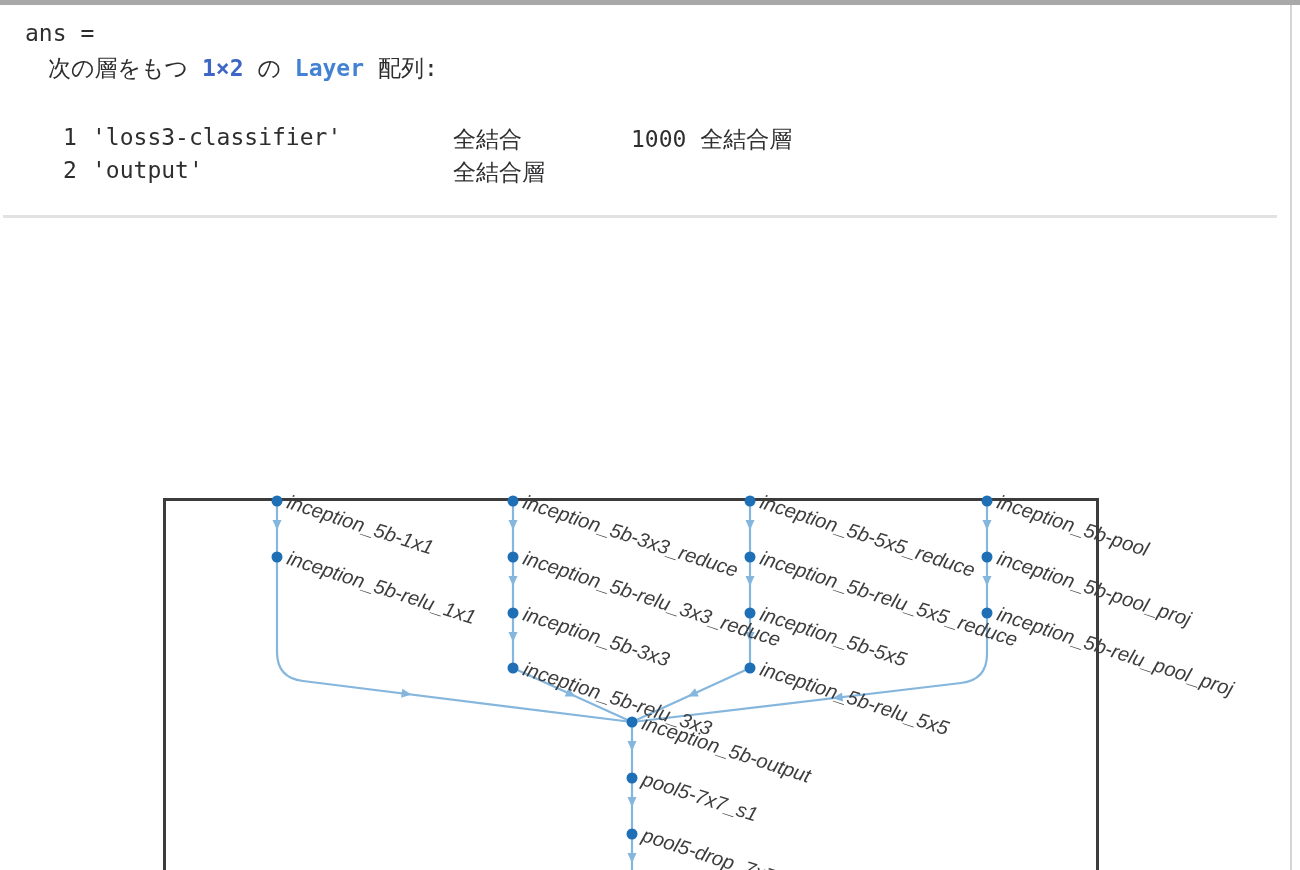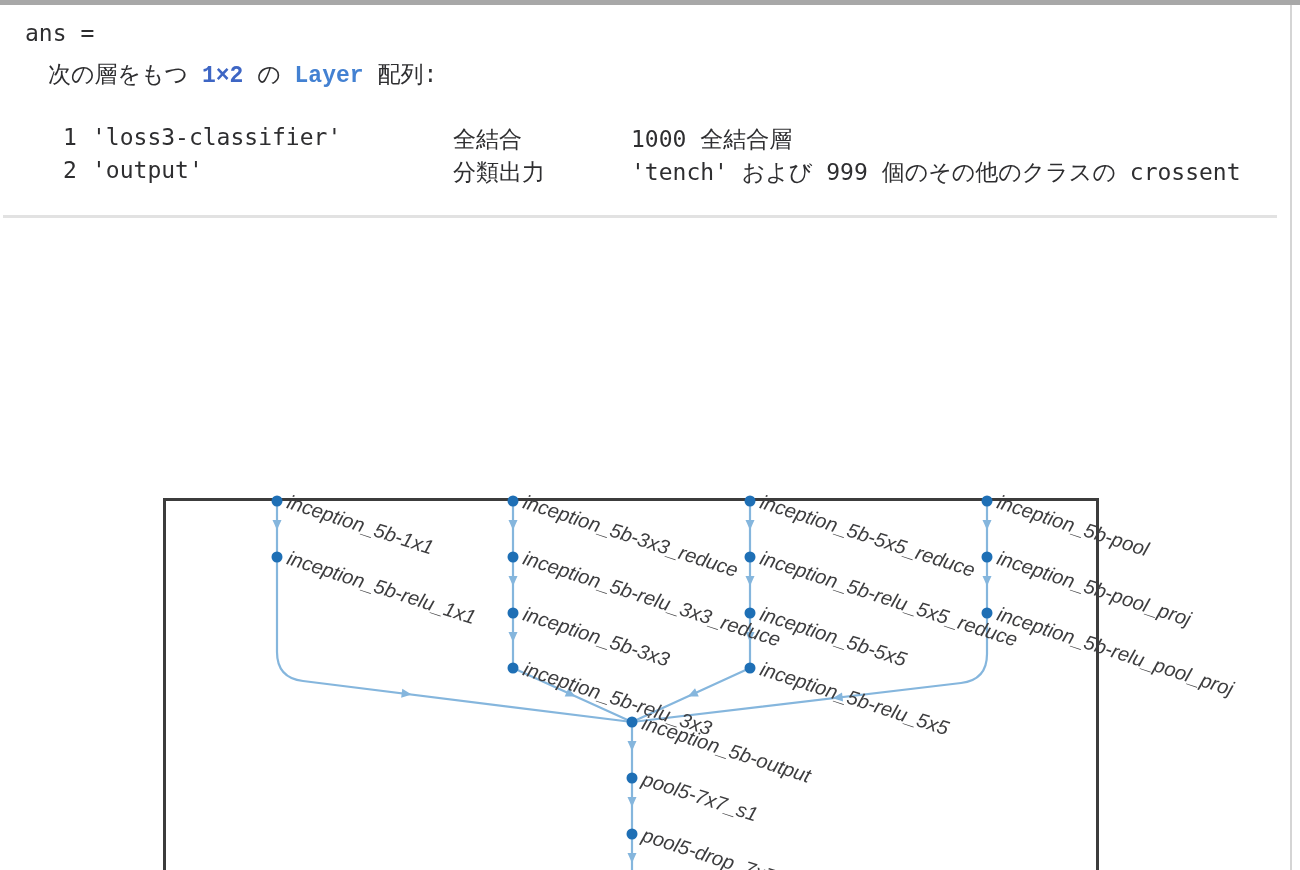--- a/index.html
+++ b/index.html
@@ -10,21 +10,21 @@
   
   .top-bar{position:absolute;left:0;top:0;width:1300px;height:5px;background:#a8a8a8;}
   .right-border{position:absolute;left:1290px;top:5px;width:2px;height:865px;background:#d5d5d5;}
 
   
   .console{position:absolute;left:0;top:0;width:1290px;height:218px;
     font-family:"DejaVu Sans Mono","Liberation Mono",monospace;
     font-size:23px;color:#2e2e30;white-space:nowrap;}
   .console .line{position:absolute;white-space:nowrap;}
   .ans-line{left:25px;top:20px;}
-  .heading-line{left:48px;top:59px;font-family:Liberation Mono, monospace;}
+  .heading-line{left:48px;top:53px;}
   .dim-size{color:#3e66c4;font-weight:bold;}
   .layer-link{color:#4381d2;font-weight:bold;cursor:pointer;}
   .row-line{position:absolute;left:0;width:1282px;height:32px;overflow:hidden;}
   .cell{position:absolute;top:0;white-space:nowrap;}
   .cell.idx{left:63px;}
   .cell.name{left:92px;}
   .cell.type{left:453px;}
   .cell.desc{left:595px;margin-left:36px;}
   .divider{position:absolute;left:3px;top:215px;width:1274px;height:3px;background:#e2e2e2;}
 
@@ -52,22 +52,21 @@
   <div id="table-rows">
       <div class="row-line" style="top: 124px;">
         <span class="cell idx">1</span>
         <span class="cell name">'loss3-classifier'</span>
         <span class="cell type">全結合</span>
         <span class="cell desc">1000 全結合層</span>
       </div>
       <div class="row-line" style="top: 157px;">
         <span class="cell idx">2</span>
         <span class="cell name">'output'</span>
-        <span class="cell type">分類出力</span>
-        <span class="cell desc">'tench' および 999 個のその他のクラスの crossent</span>
+        <span class="cell type">全結合層</span>
       </div>
     </div>
 </div>
 
 <div class="divider"></div>
 
 <div class="figure">
   <div class="plot-box"></div>
   <svg id="graph-svg" viewBox="0 0 1300 870" xmlns="http://www.w3.org/2000/svg">
       <path d="M277,277 L277,333" fill="none" stroke="#85b6dd" stroke-width="2.2" stroke-linecap="round"></path>

